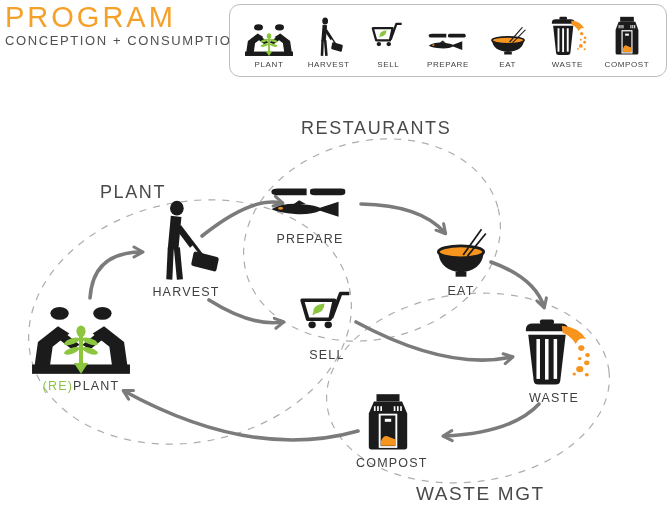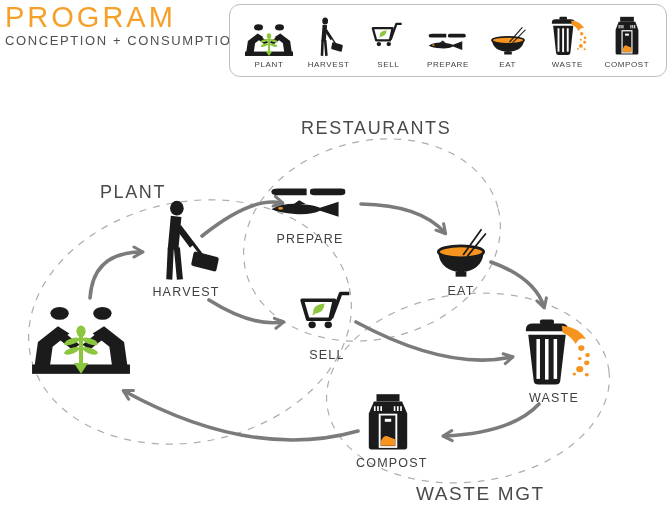--- a/index.html
+++ b/index.html
@@ -241,20 +241,21 @@
 </svg>
 
 <div id="lbl-market" class="group-label">PLANT</div>
 <div id="lbl-restaurants" class="group-label">RESTAURANTS</div>
 <div id="lbl-wastemgt" class="group-label">WASTE MGT</div>
 
 <div id="node-replant" class="node">
   <svg width="102" height="72" preserveAspectRatio="none" viewBox="0 0 100 100">
       <use href="#icon-plant"></use>
     </svg>
+  <div class="node-label"><span class="prefix-green">(RE)</span><span>PLANT</span></div>
 </div>
 
 <div id="node-harvest" class="node">
   <svg width="76" height="82" preserveAspectRatio="none" viewBox="0 0 100 100">
       <use href="#icon-harvest"></use>
     </svg>
   <div class="node-label">HARVEST</div>
 </div>
 
 <div id="node-prepare" class="node">

